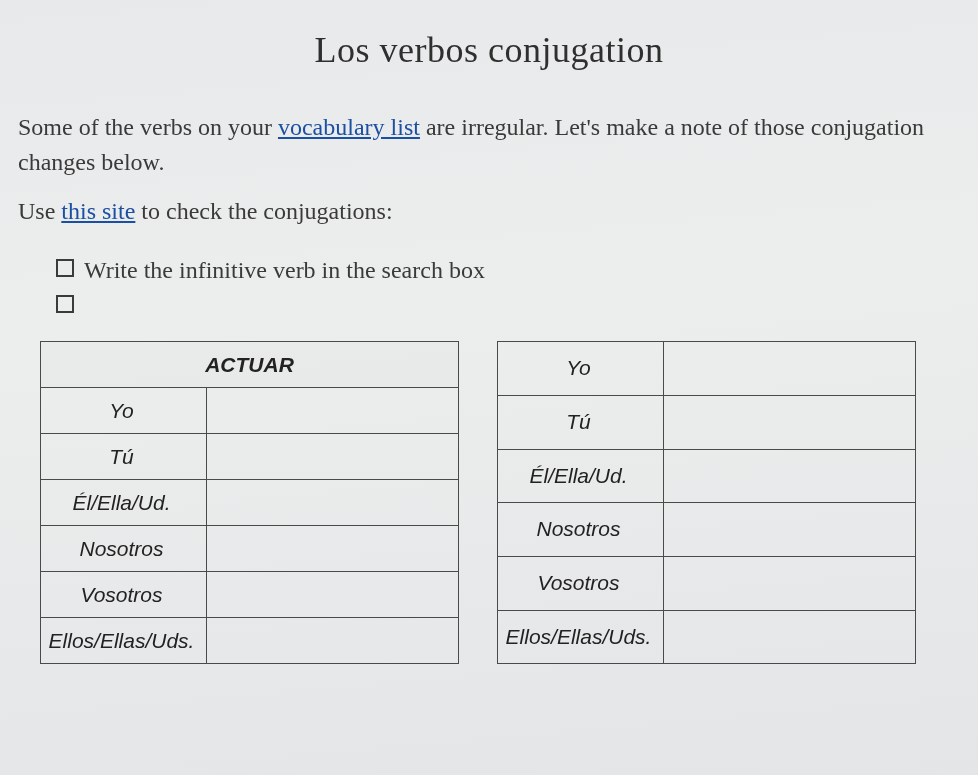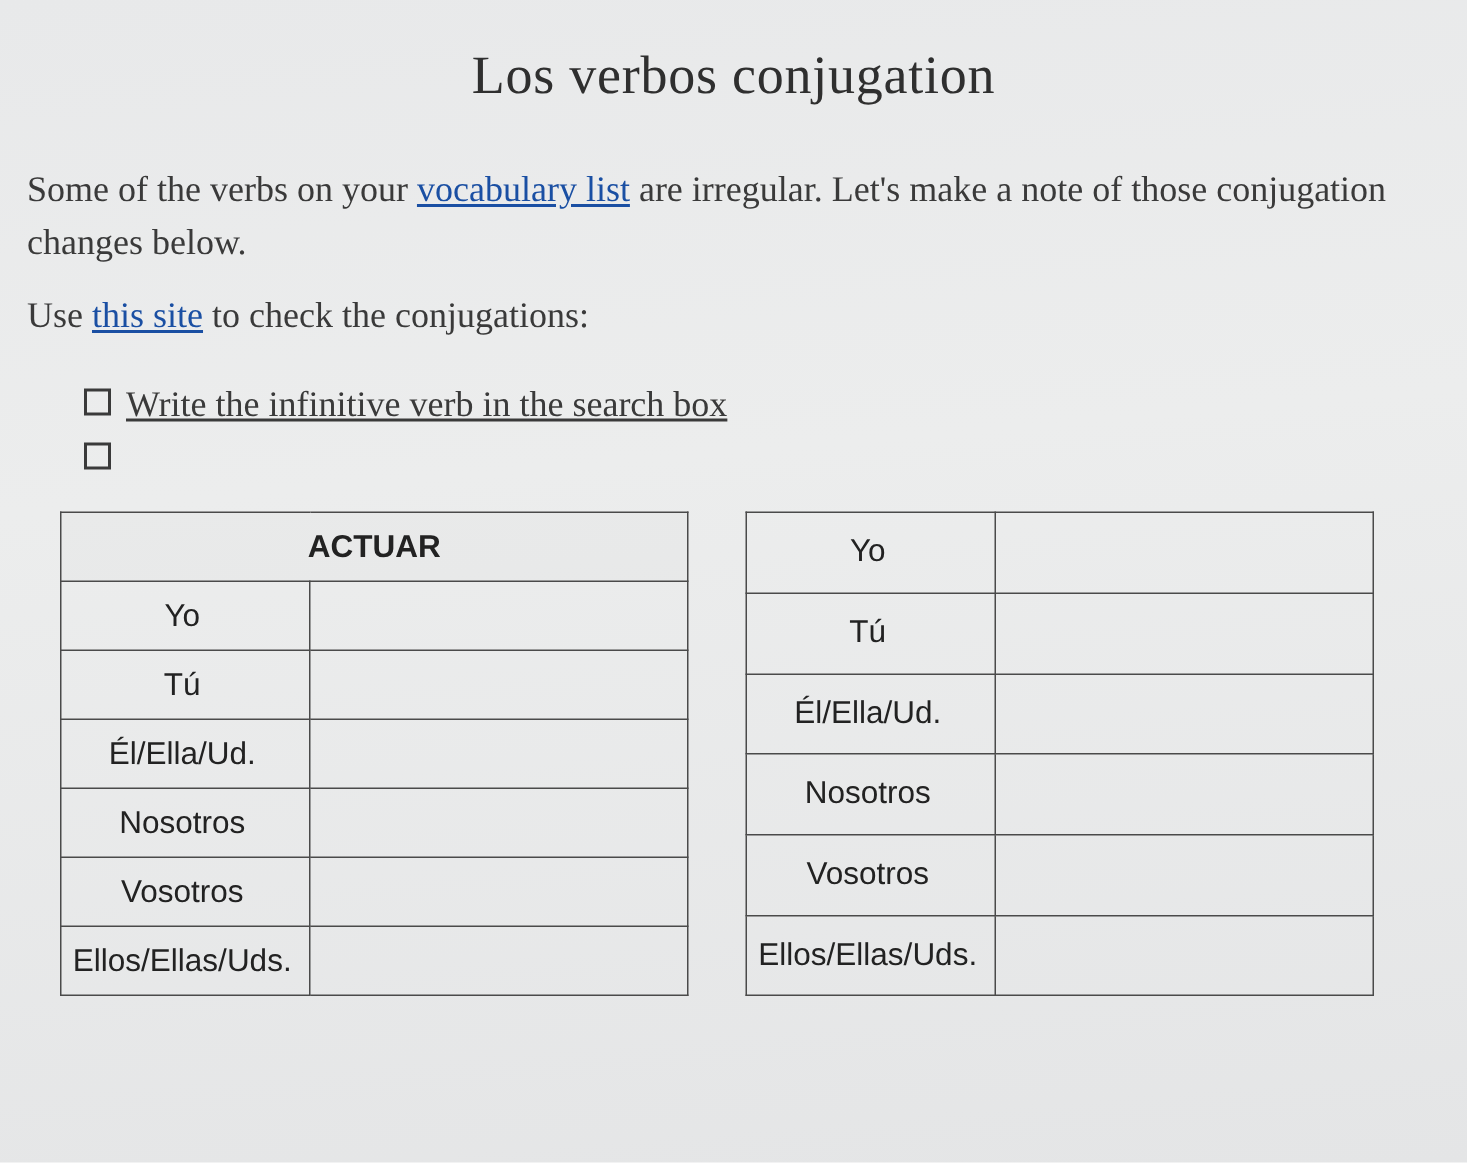--- a/index.html
+++ b/index.html
@@ -23,35 +23,36 @@
     color: #2f2f2f;
     letter-spacing: 0.5px;
   }
   .intro { margin: 0 0 14px 0; }
   a.link {
     color: #1a4fa3;
     text-decoration: underline;
     cursor: pointer;
   }
   .instructions { margin-top: 2px; }
-  .check-list { margin: 2px 0 0 38px; text-decoration: underline; }
+  .check-list { margin: 2px 0 0 38px; }
   .check-item { display: flex; align-items: flex-start; gap: 10px; margin: 2px 0; }
   .checkbox {
     display: inline-block;
     width: 18px; height: 18px;
     border: 2px solid #3a3a3a;
     margin-top: 6px;
     flex: 0 0 18px;
   }
   .italic { font-style: italic; }
   .tables {
     display: flex;
     gap: 38px;
     margin-top: 28px;
     padding-left: 22px;
+    font-style: italic;
   }
   table {
     border-collapse: collapse;
     background: rgba(255,255,255,0.0);
   }
   th, td {
     border: 1.5px solid #4a4a4a;
     font-family: Arial, Helvetica, sans-serif;
     font-size: 21px;
     color: #222;

